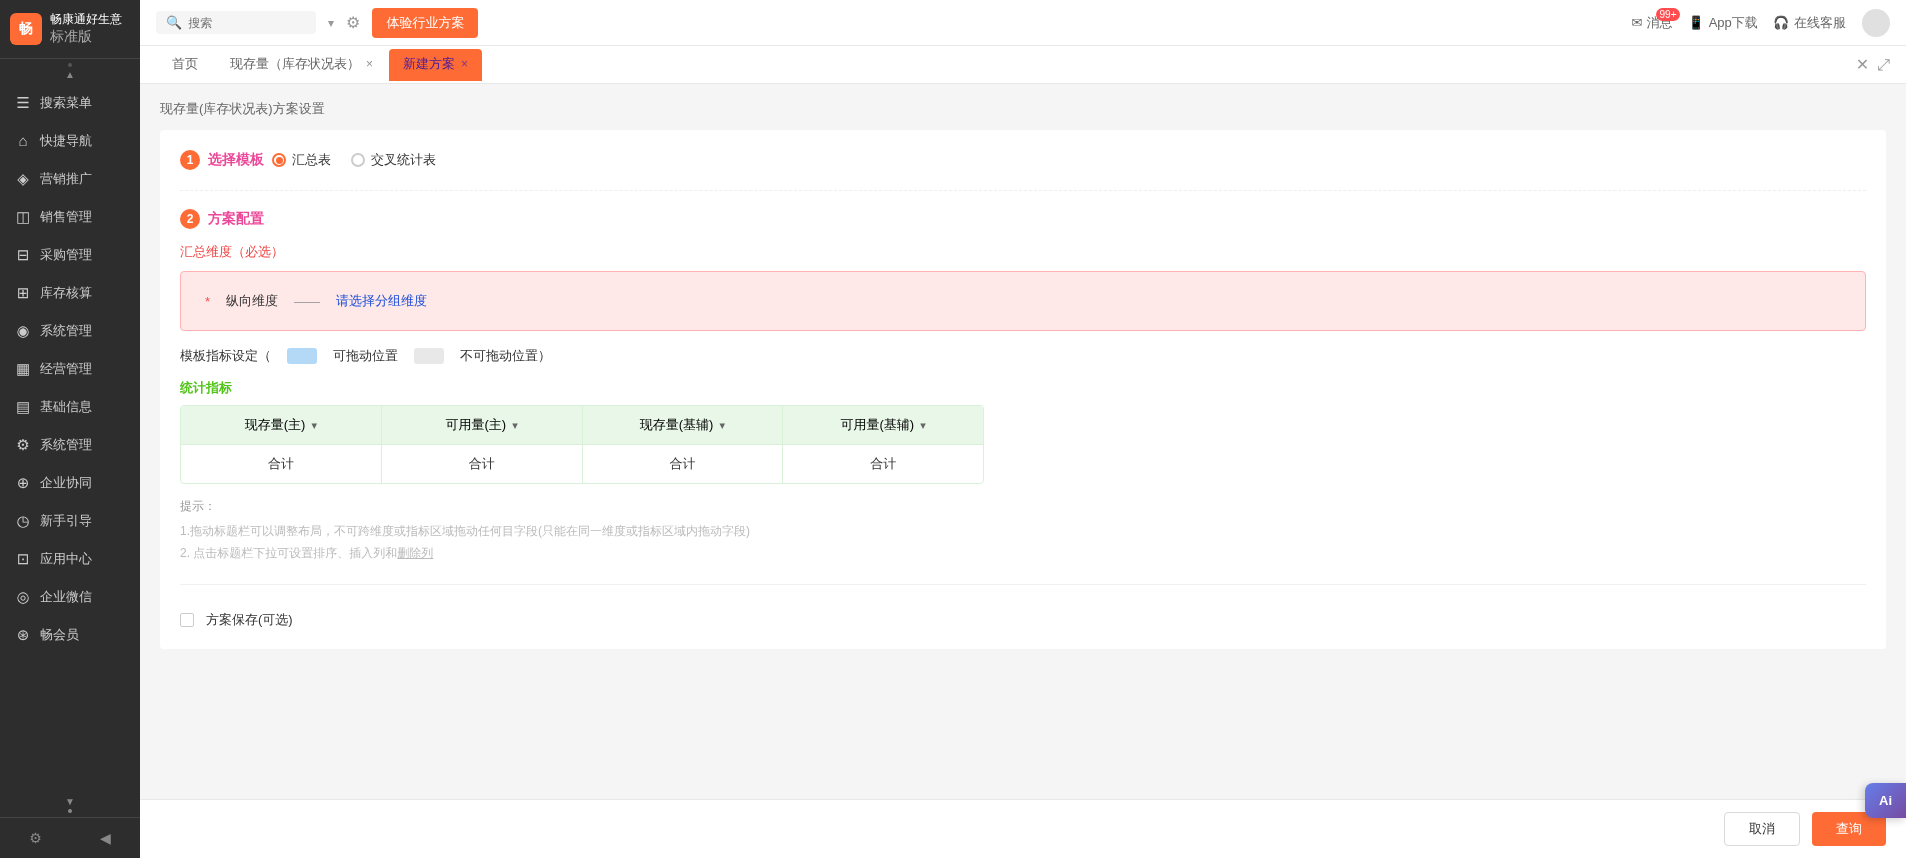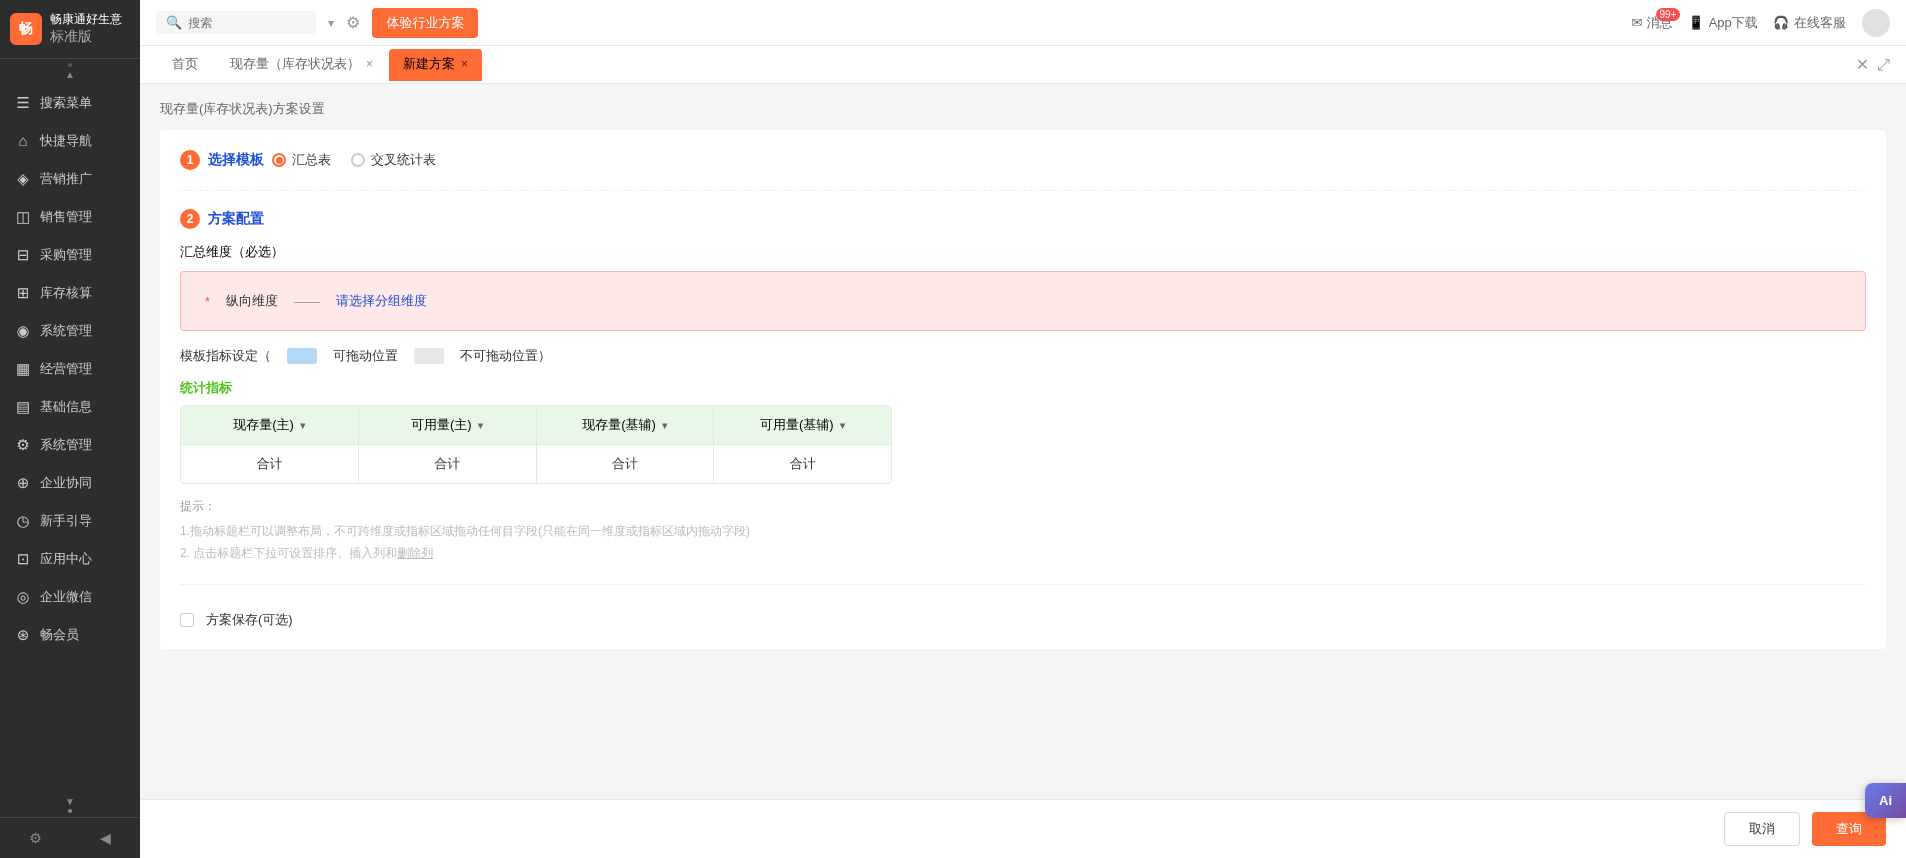--- a/index.html
+++ b/index.html
@@ -88,21 +88,21 @@
       border-bottom: 1px solid #e8e8e8;
       height: 38px;
       flex-shrink: 0;
     }
     .tab {
       display: flex; align-items: center; gap: 6px;
       padding: 8px 16px; cursor: pointer; font-size: 13px; color: #666;
       border-bottom: 2px solid transparent; white-space: nowrap;
     }
     .tab-new {
-      background: #ff6b35; color: #000000;
+      background: #ff6b35; color: #4c1d95;
       border-radius: 4px 4px 0 0; padding: 6px 14px;
       display: flex; align-items: center; gap: 6px;
     }
     .tab-close { font-size: 12px; cursor: pointer; opacity: 0.7; }
     .tabs-right { margin-left: auto; display: flex; gap: 8px; }
     .tab-btn { background: none; border: none; cursor: pointer; font-size: 16px; color: #999; }
 
     
     .content {
       flex: 1; overflow-y: auto; padding: 16px 20px; background: #f5f5f5;
@@ -117,36 +117,36 @@
     .step-section { margin-bottom: 20px; }
     .step-header {
       display: flex; align-items: center; gap: 8px; margin-bottom: 14px;
     }
     .step-num {
       width: 20px; height: 20px; border-radius: 50%;
       background: #ff6b35; color: #fff;
       display: flex; align-items: center; justify-content: center;
       font-size: 12px; font-weight: bold; flex-shrink: 0;
     }
-    .step-title { font-size: 14px; font-weight: bold; color: #1d4ed8; }
+    .step-title { font-size: 14px; font-weight: bold; color: #ec4899; }
 
     
     .radio-group { display: flex; align-items: flex-end; gap: 20px; }
     .radio-item { display: flex; align-items: center; gap: 6px; cursor: pointer; font-size: 13px; color: #333; }
     .radio-circle {
       width: 14px; height: 14px; border-radius: 50%; border: 2px solid #ccc;
       display: flex; align-items: center; justify-content: center;
     }
     .radio-circle.checked { border-color: #ff6b35; }
     .radio-circle.checked::after {
       content: ''; width: 7px; height: 7px; border-radius: 50%; background: #ff6b35;
     }
 
     
-    .config-label { font-size: 13px; color: #000000; margin-bottom: 10px; }
+    .config-label { font-size: 13px; color: #ef4444; margin-bottom: 10px; }
     .dimension-box {
       background: #ffe8e8; border: 1px solid #ffb3b3;
       border-radius: 4px; padding: 20px 24px;
       display: flex; align-items: center; gap: 16px;
       margin-bottom: 16px;
     }
     .dimension-required { color: #ff4d4f; font-size: 13px; }
     .dimension-label { color: #333; font-size: 13px; }
     .dimension-line { color: #999; }
     .dimension-placeholder { color: #1d4ed8; font-size: 13px; }
@@ -154,21 +154,21 @@
     
     .indicator-row { display: flex; align-items: center; gap: 16px; margin-bottom: 14px; font-size: 13px; color: #333; }
     .indicator-badge {
       display: inline-block; width: 30px; height: 16px; border-radius: 3px; vertical-align: middle;
     }
     .indicator-badge.draggable { background: #b3d9f7; }
     .indicator-badge.fixed { background: #e8e8e8; }
 
     
     .stats-label { color: #52c41a; font-size: 13px; font-weight: bold; margin-bottom: 8px; }
-    .stats-table { border: 1px solid #d9f0d9; border-radius: 4px; overflow: hidden; width: 712px; }
+    .stats-table { border: 1px solid #d9f0d9; border-radius: 4px; overflow: hidden; width: 804px; }
     .stats-table-header {
       display: flex; background: #e8f7e8;
     }
     .stats-col {
       flex: 1; padding: 10px 14px; display: flex; align-items: center; justify-content: center;
       gap: 6px; border-right: 1px solid #d9f0d9; font-size: 13px;
     }
     .stats-col:last-child { border-right: none; }
     .stats-table-row {
       display: flex; border-top: 1px solid #d9f0d9;

